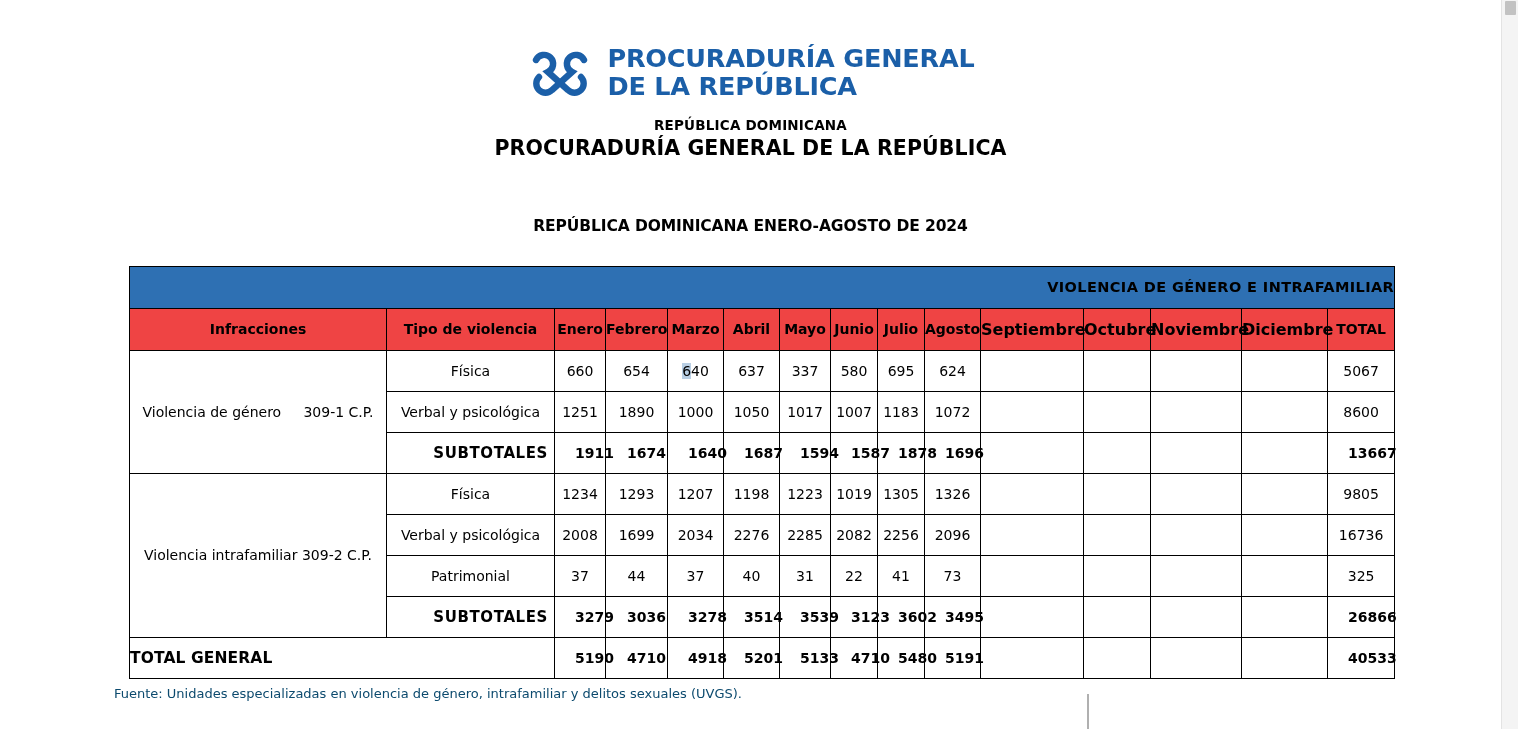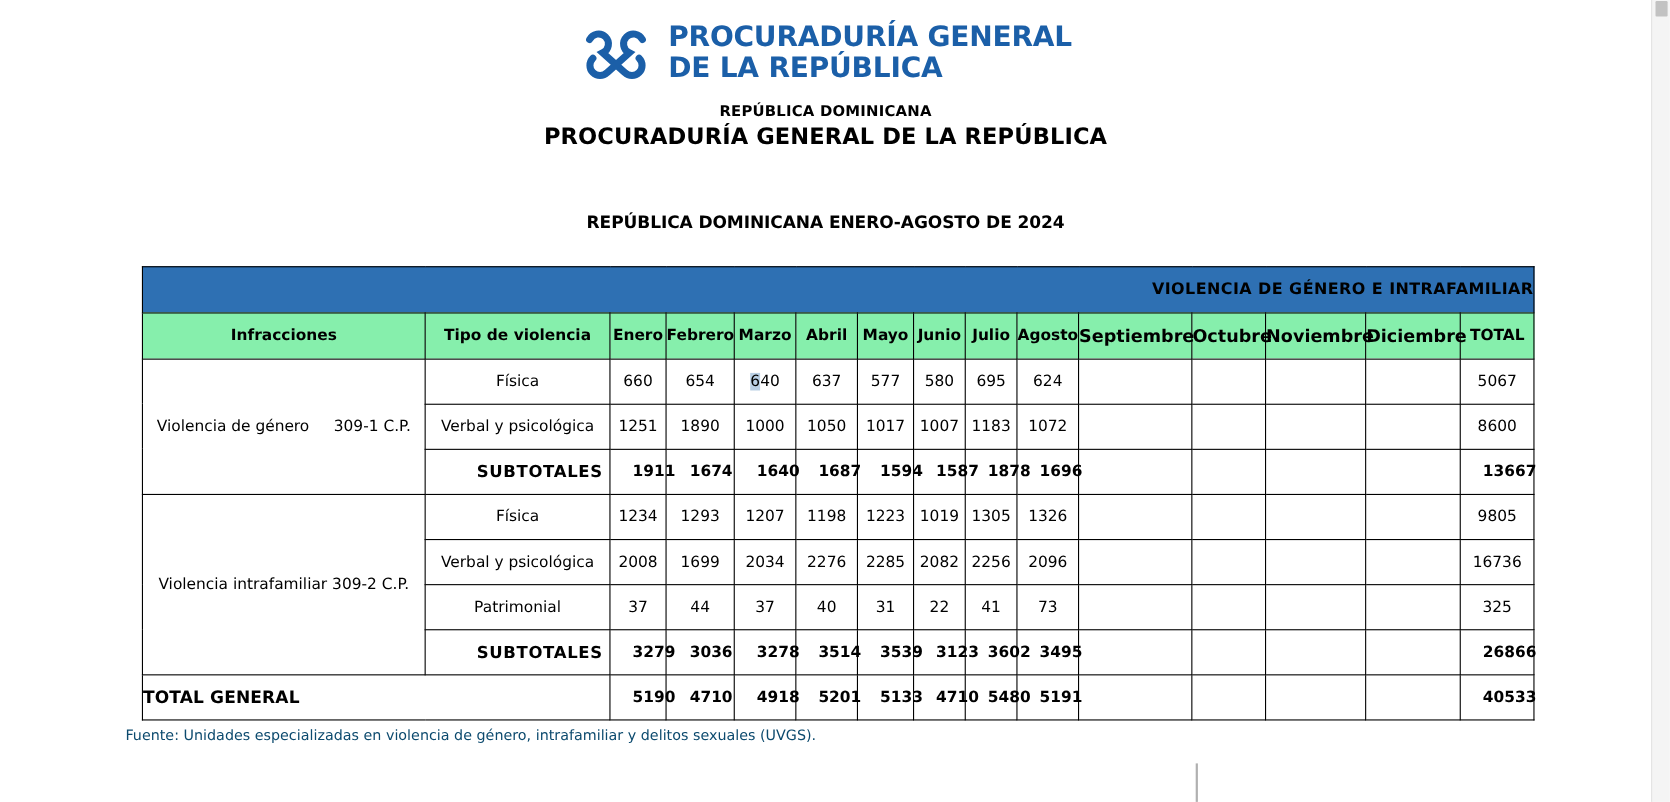--- a/index.html
+++ b/index.html
@@ -41,21 +41,21 @@
     width: 11px;
     height: 14px;
     background: #c2c2c2;
     border-radius: 1px;
   }
 
   
   #masthead {
     width: 100%;
     text-align: center;
-    padding-top: 18px;
+    padding-top: 42px;
   }
   .logo-row {
     display: flex;
     align-items: center;
     justify-content: center;
     gap: 13px;
     height: 62px;
   }
   .logo-mark { width: 68px; height: 58px; display: block; }
   .logo-words {
@@ -124,21 +124,21 @@
     height: 42px;
     text-align: right;
     font-weight: bold;
     font-size: 14.5px;
     letter-spacing: 0.4px;
     color: #0d1b2a;
   }
 
   
   .colhead {
-    background: #86efac;
+    background: #ef4444;
     height: 42px;
     text-align: center;
     vertical-align: middle;
     font-weight: bold;
     font-size: 14px;
     color: #000;
   }
   .colhead.small { font-size: 16px; margin-left: 40px; }
 
   
@@ -273,21 +273,21 @@
 
       <tbody>
 
         <tr>
           <td class="cat" rowspan="3">Violencia de género     309-1 C.P.</td>
           <td class="tipo">Física</td>
           <td class="num">660</td>
           <td class="num">654</td>
           <td class="num"><span class="sel-hl">6</span>40</td>
           <td class="num">637</td>
-          <td class="num">577</td>
+          <td class="num">337</td>
           <td class="num">580</td>
           <td class="num">695</td>
           <td class="num">624</td>
           <td class="num blank"></td>
           <td class="num blank"></td>
           <td class="num blank"></td>
           <td class="num blank"></td>
           <td class="num">5067</td>
         </tr>
 

